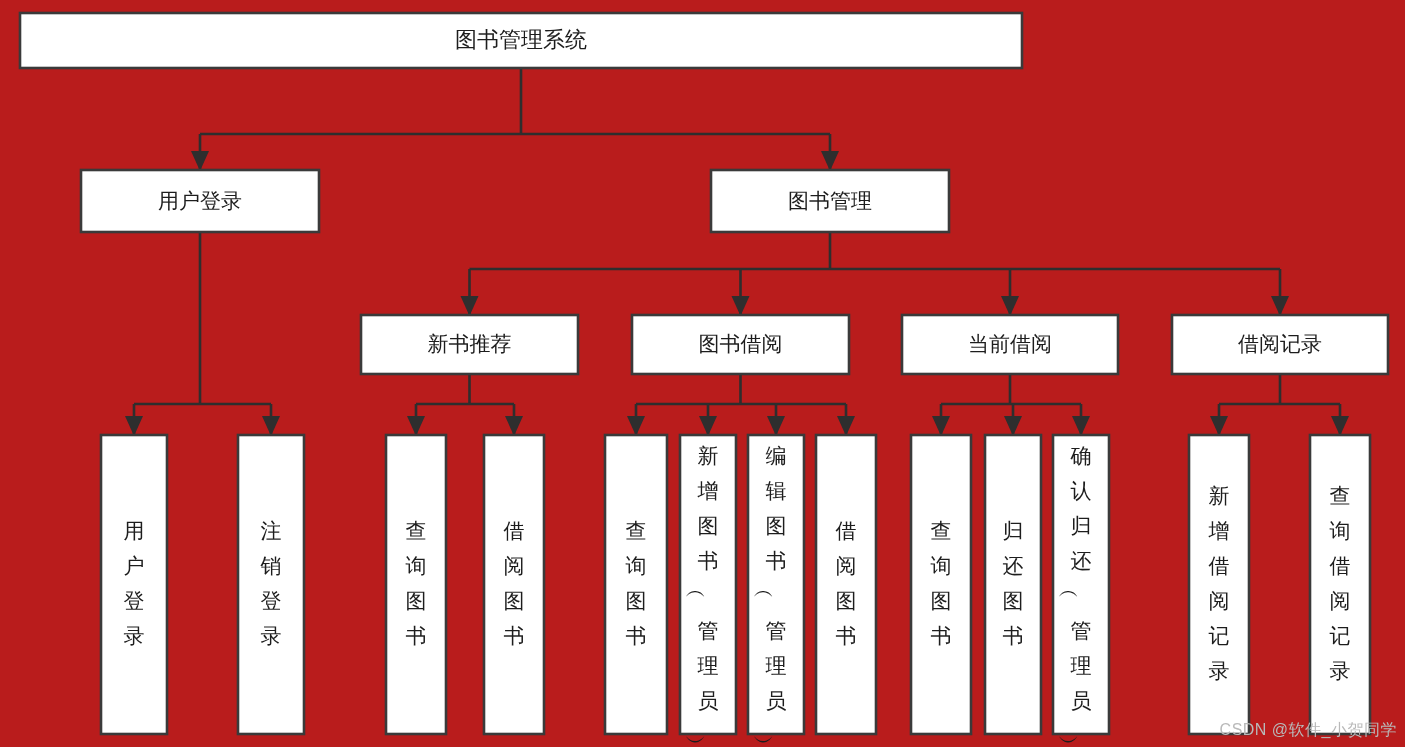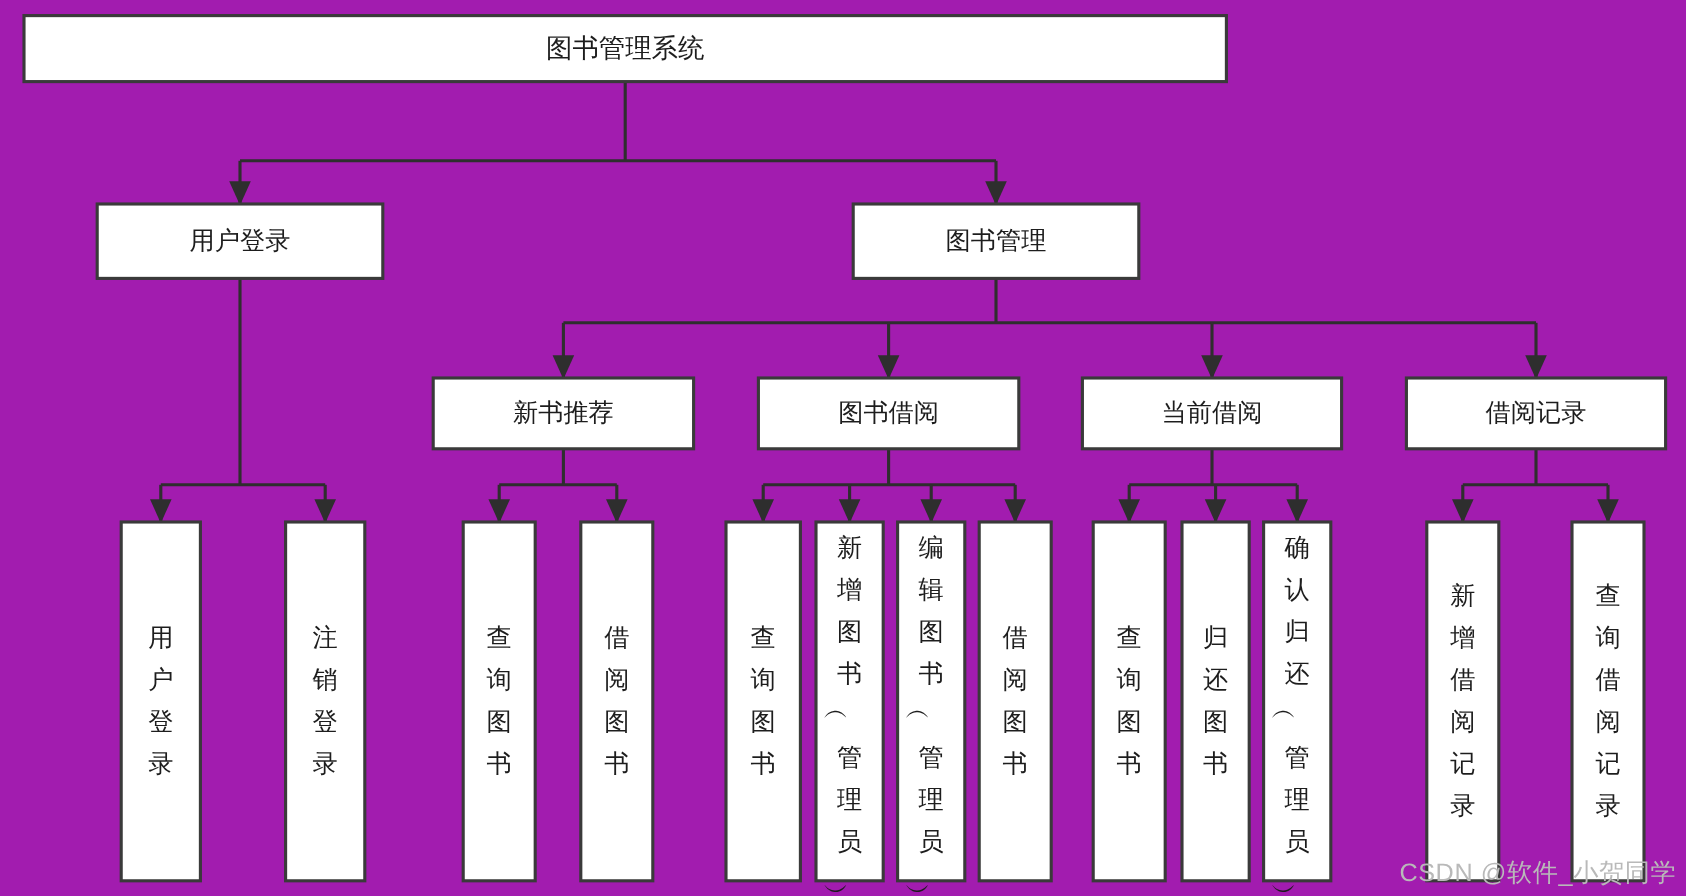--- a/index.html
+++ b/index.html
@@ -8,21 +8,21 @@
     padding: 0;
     background: #ffffff;
   }
   body {
     font-family: "Liberation Sans", "DejaVu Sans", sans-serif;
   }
   #diagram-root {
     position: relative;
     width: 1405px;
     height: 747px;
-    background: #a21caf;
+    background: #b91c1c;
     overflow: hidden;
   }
   svg.diagram-canvas {
     position: absolute;
     left: 0;
     top: 0;
     width: 1405px;
     height: 747px;
     display: block;
   }
@@ -55,21 +55,21 @@
   }
   .arrow-head {
     fill: #2e2e2e;
     stroke: none;
   }
   .watermark {
     position: absolute;
     right: 8px;
     bottom: 6px;
     font-family: "Liberation Sans", "DejaVu Sans", sans-serif;
-    font-size: 21px;
+    font-size: 16px;
     color: #b9b9b9;
     letter-spacing: 0.5px;
     white-space: nowrap;
     pointer-events: none;
     user-select: none;
   }
 </style>
 </head>
 <body>
 

